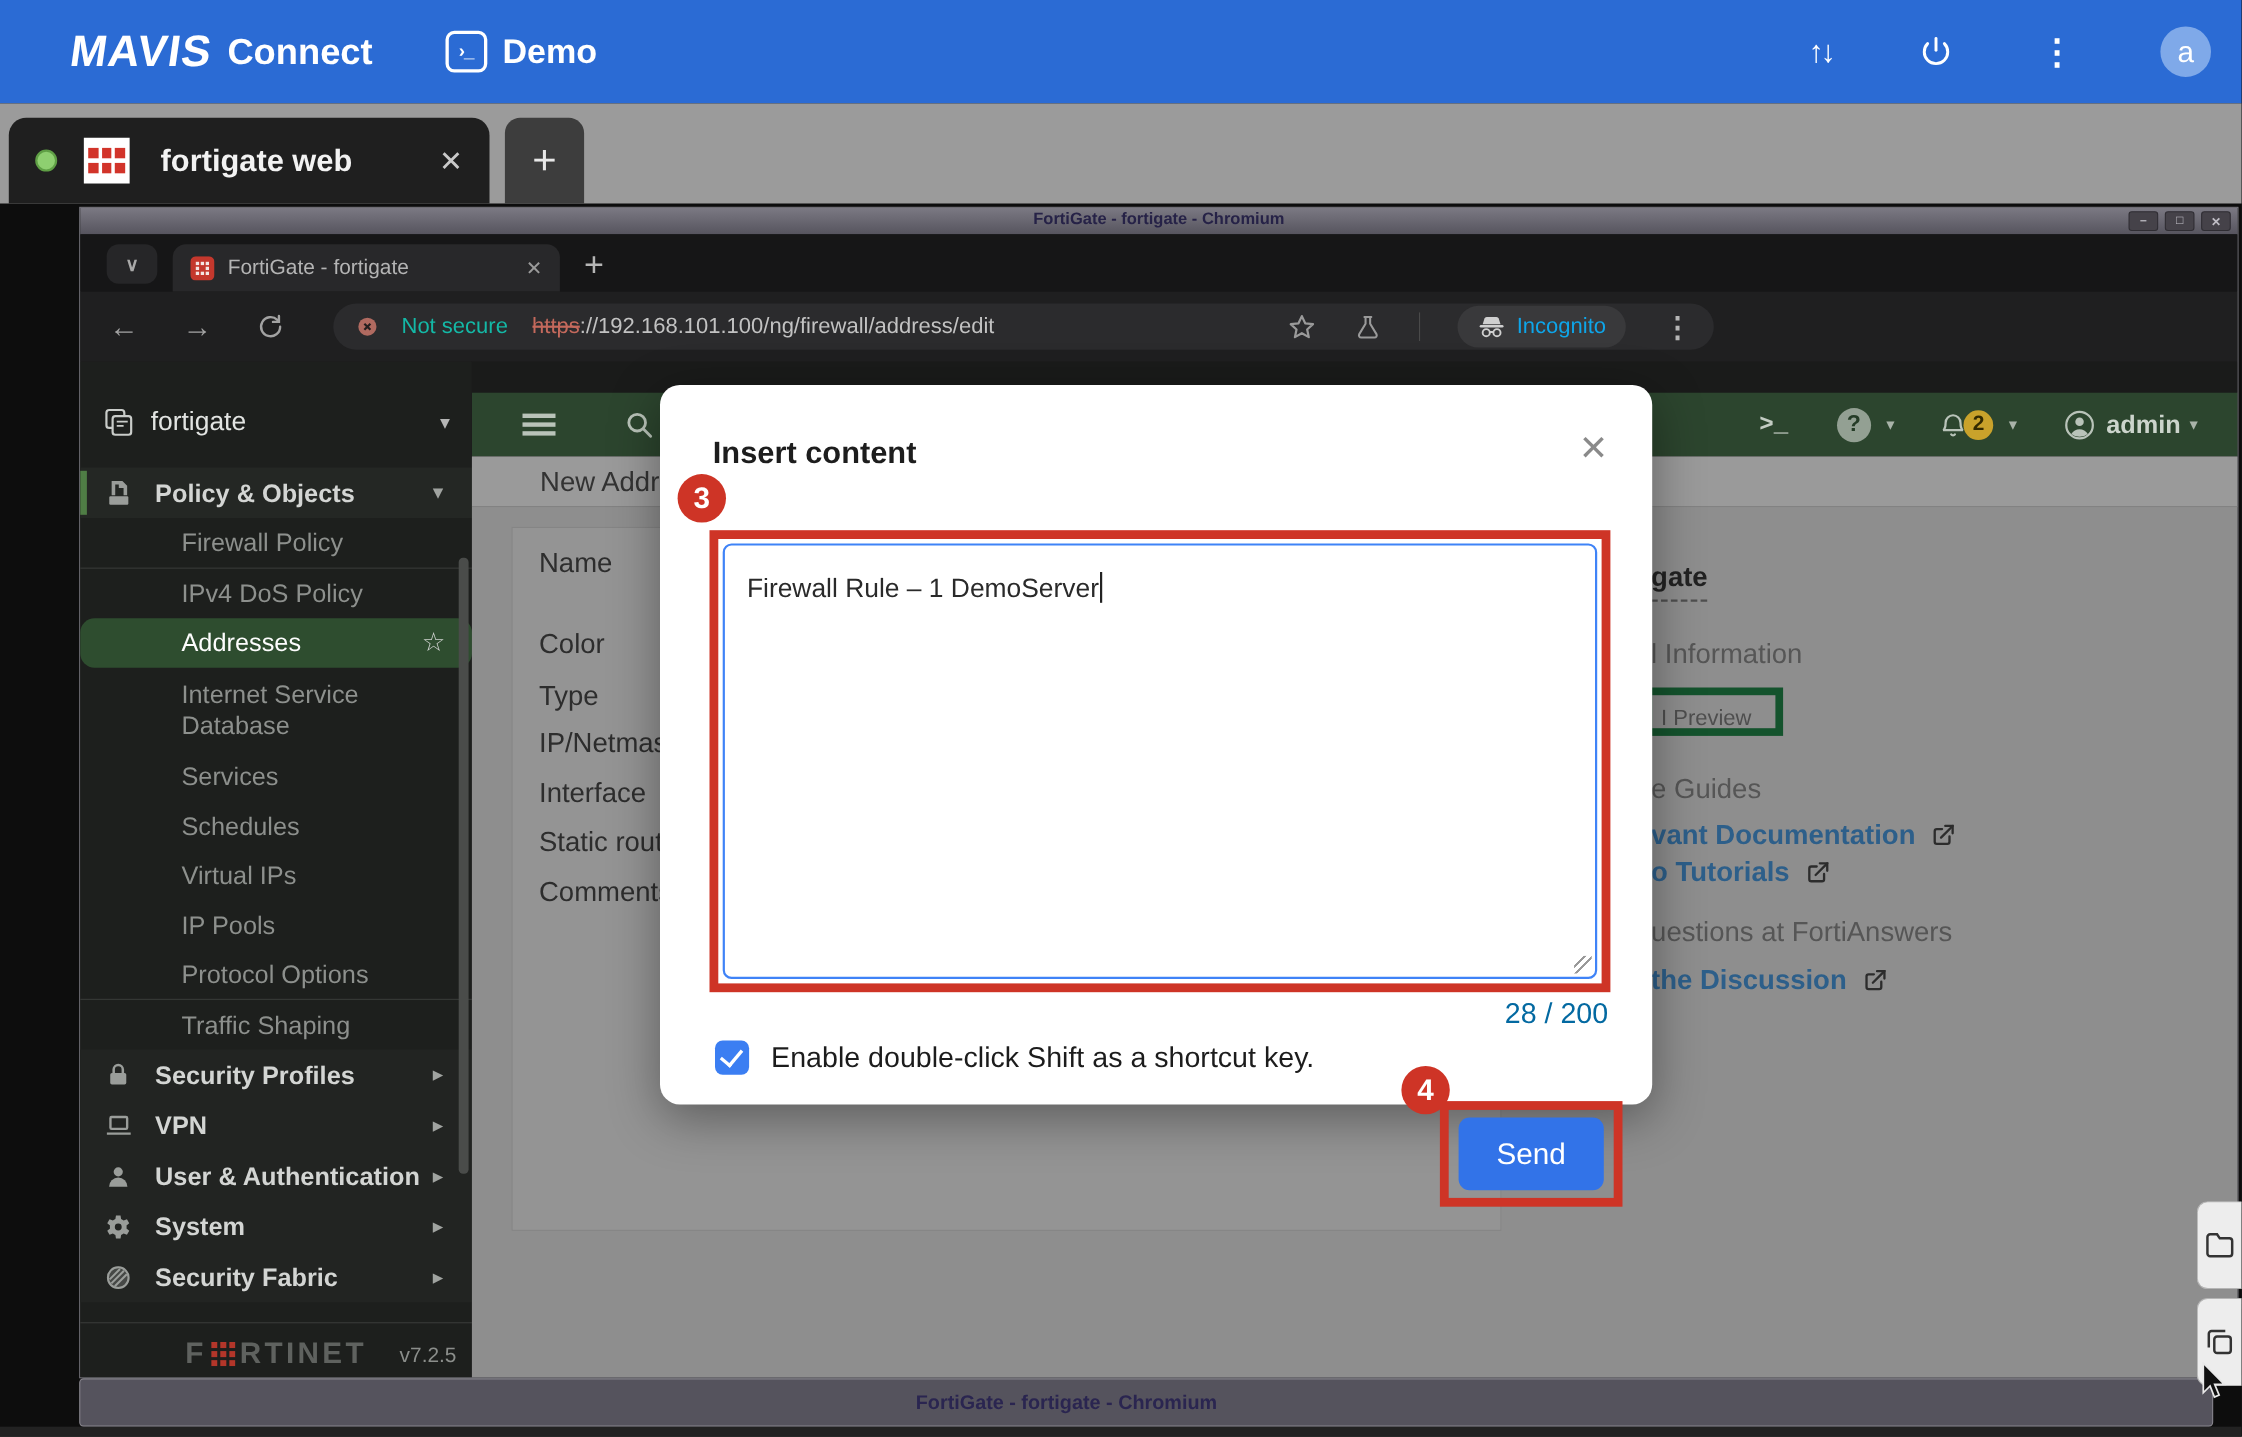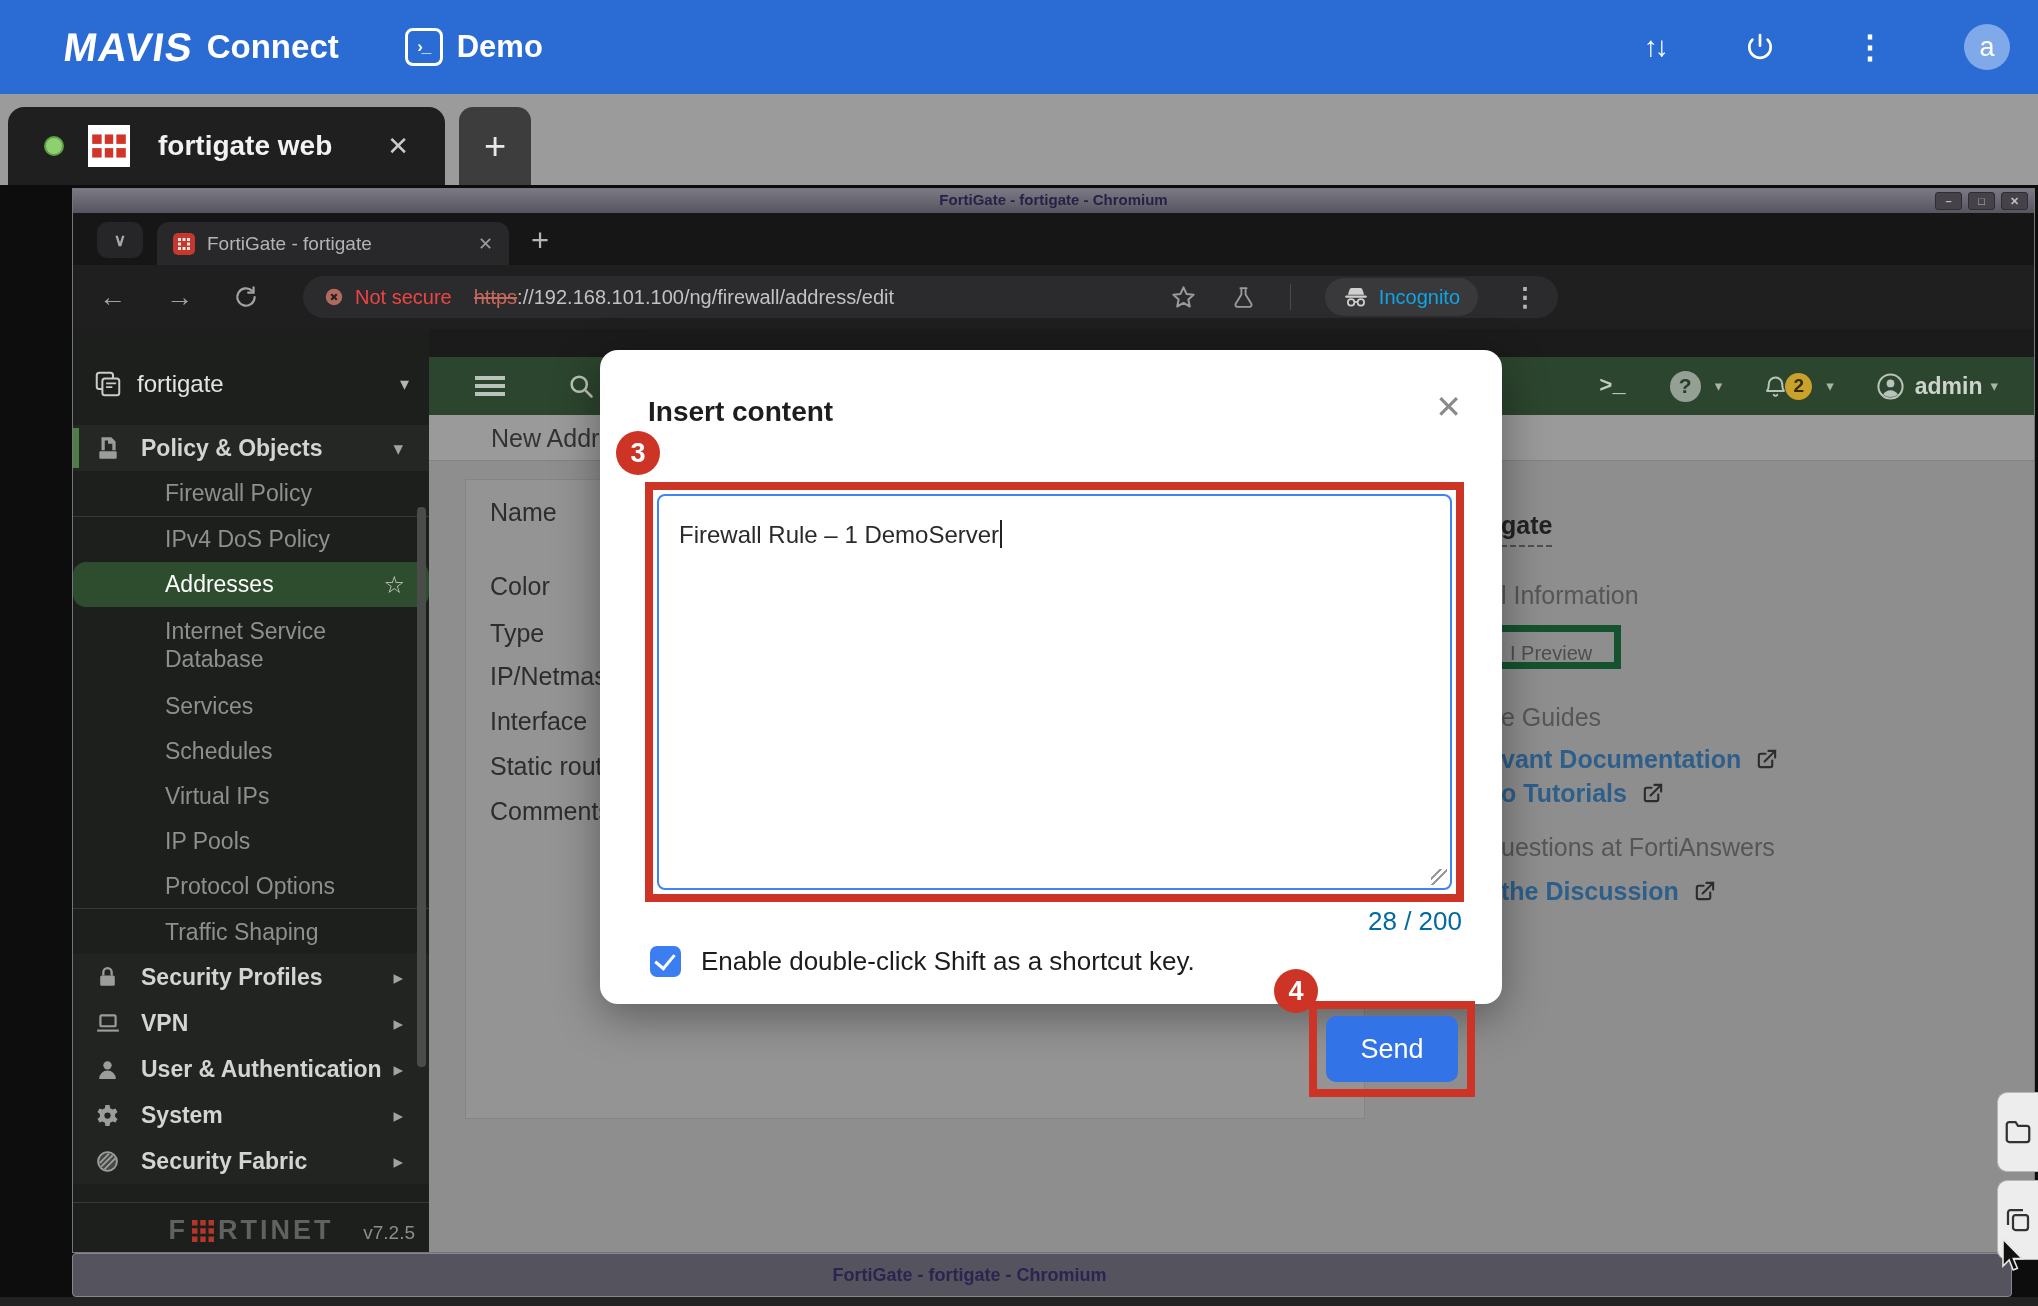--- a/index.html
+++ b/index.html
@@ -19,21 +19,21 @@
   .demo-label { font-size:31px; font-weight:600; }
   .mavis-right { margin-left:auto; display:flex; align-items:center; gap:78px; }
   .updown-ic::before { content:"↑↓"; font-size:28px; letter-spacing:-3px; }
   .kebab-ic::before { content:"⋮"; font-size:32px; font-weight:700; }
   .avatar { width:46px; height:46px; border-radius:50%; background:#7fa9e9; display:flex;
     align-items:center; justify-content:center; font-size:27px; color:#fff; }
 
   
   .tabstrip { position:absolute; left:0; top:94px; width:2038px; height:91px; background:#9b9b9b; }
   .web-tab { position:absolute; left:8px; top:13px; width:437px; height:78px; background:#1f1f1f;
-    border-radius:16px 16px 0 0; display:flex; align-items:center; padding:0 36px; }
+    border-radius:16px 16px 0 0; display:flex; align-items:center; padding:0 24px; }
   .green-dot { width:20px; height:20px; border-radius:50%; background:#8ecf70; border:2px solid #5f9f45; }
   .web-tab .fav { margin-left:24px; }
   .web-tab-label { margin-left:28px; font-size:28px; font-weight:700; color:#f2f2f2; }
   .web-tab-close { margin-left:auto; color:#c9c9c9; font-size:26px; }
   .web-tab-close::before { content:"✕"; }
   .plus-tab { position:absolute; left:459px; top:13px; width:72px; height:78px; background:#3d3d3d;
     border-radius:14px 14px 0 0; display:flex; align-items:center; justify-content:center; }
   .plus-tab::before { content:"+"; color:#e8e8e8; font-size:38px; font-weight:300; }
 
   
@@ -59,21 +59,21 @@
   .btab-plus { position:absolute; left:458px; top:10px; color:#b5b5b5; font-size:31px; font-weight:300; }
   .btab-plus::before { content:"+"; }
 
   
   .urlrow { height:64px; background:#1f1f20; display:flex; align-items:center; padding:0 26px; }
   .nav-ic { color:#a2a2a2; font-size:27px; }
   .back-ic::before { content:"←"; } .fwd-ic { margin-left:40px; } .fwd-ic::before { content:"→"; }
   .reload-ic { margin-left:40px; color:#a2a2a2; }
   .url-pill { margin-left:44px; width:1255px; height:42px; border-radius:21px; background:#2b2b2d;
     display:flex; align-items:center; padding:0 20px; }
-  .notsec-label { margin-left:10px; font-size:20px; color:#ef4444; }
+  .notsec-label { margin-left:20px; font-size:20px; color:#14b8a6; }
   .url-text { margin-left:22px; font-size:20px; color:#c2c2c2; white-space:nowrap; overflow:hidden; }
   .url-scheme { color:#c4695c; text-decoration:line-through; }
   .url-right { margin-left:auto; display:flex; align-items:center; gap:34px; }
   .vdiv { width:1px; height:26px; background:#4a4a4a; }
   .incog-pill { height:38px; border-radius:19px; background:#39393b; display:flex; align-items:center;
     gap:10px; padding:0 18px; color:#cfcfcf; }
   .incog-label { font-size:20px; color:#0ea5e9;text-align:center; }
   .kebab2::before { content:"⋮"; color:#b5b5b5; font-size:26px; font-weight:700; }
 
   

